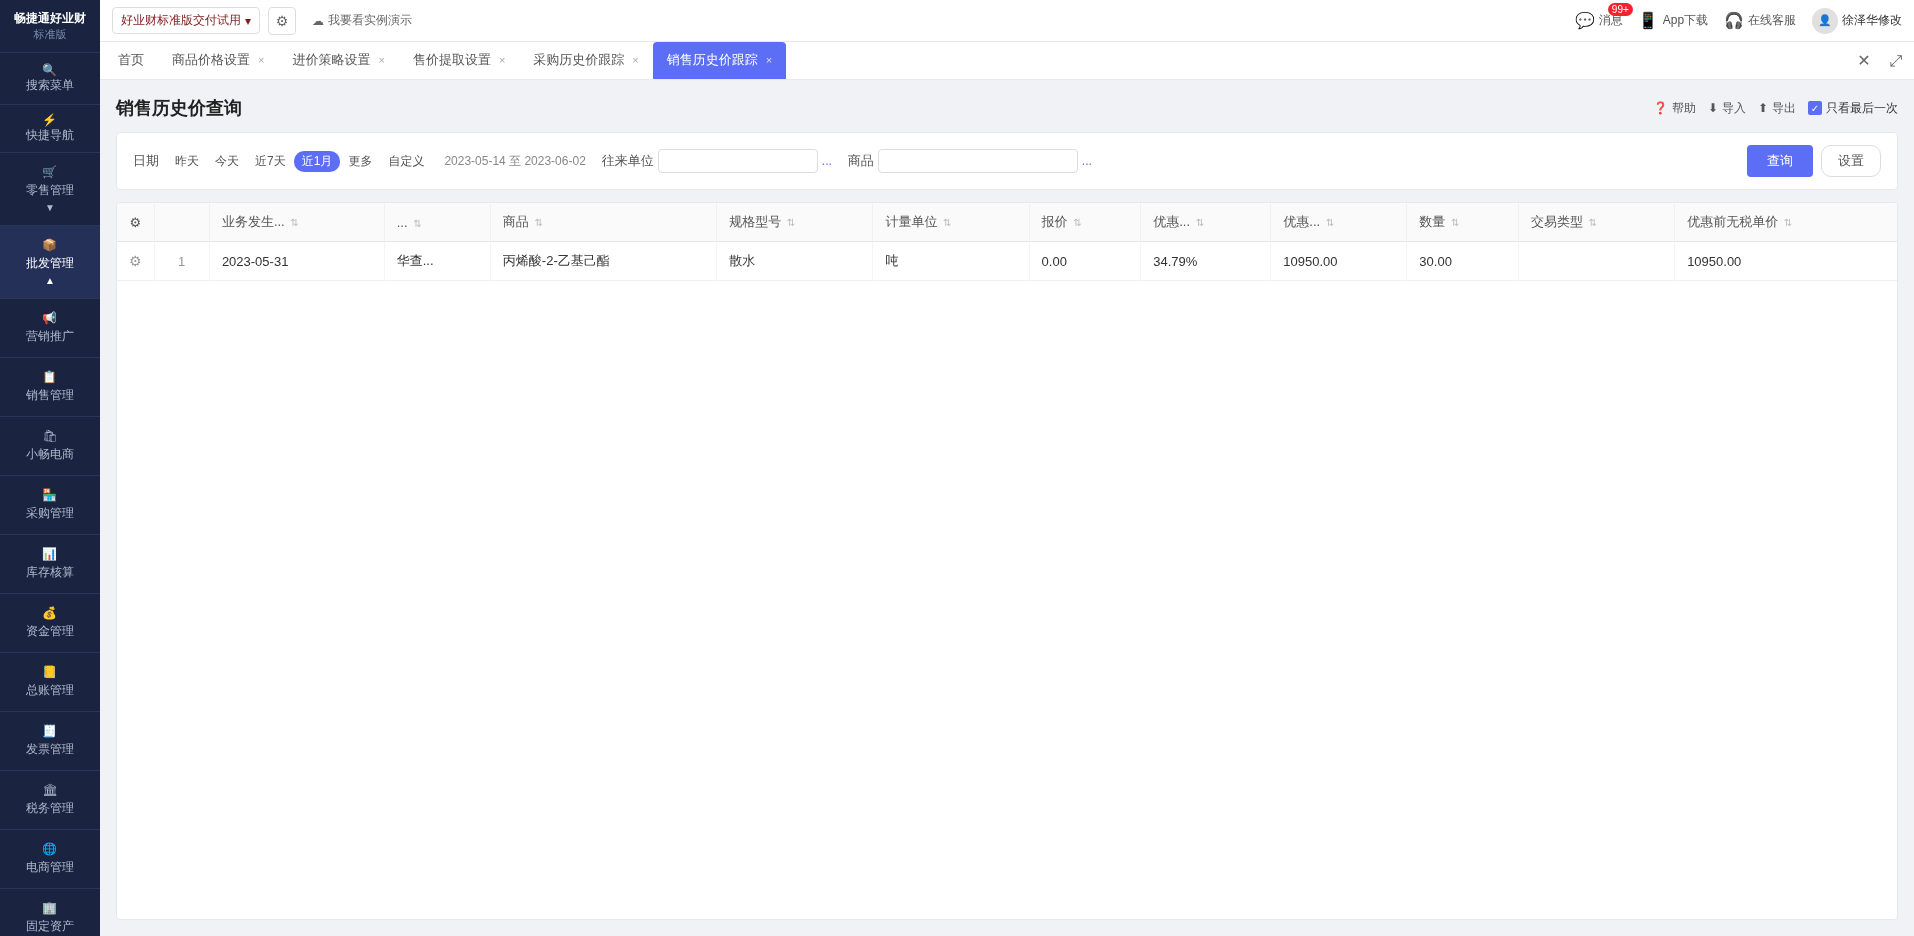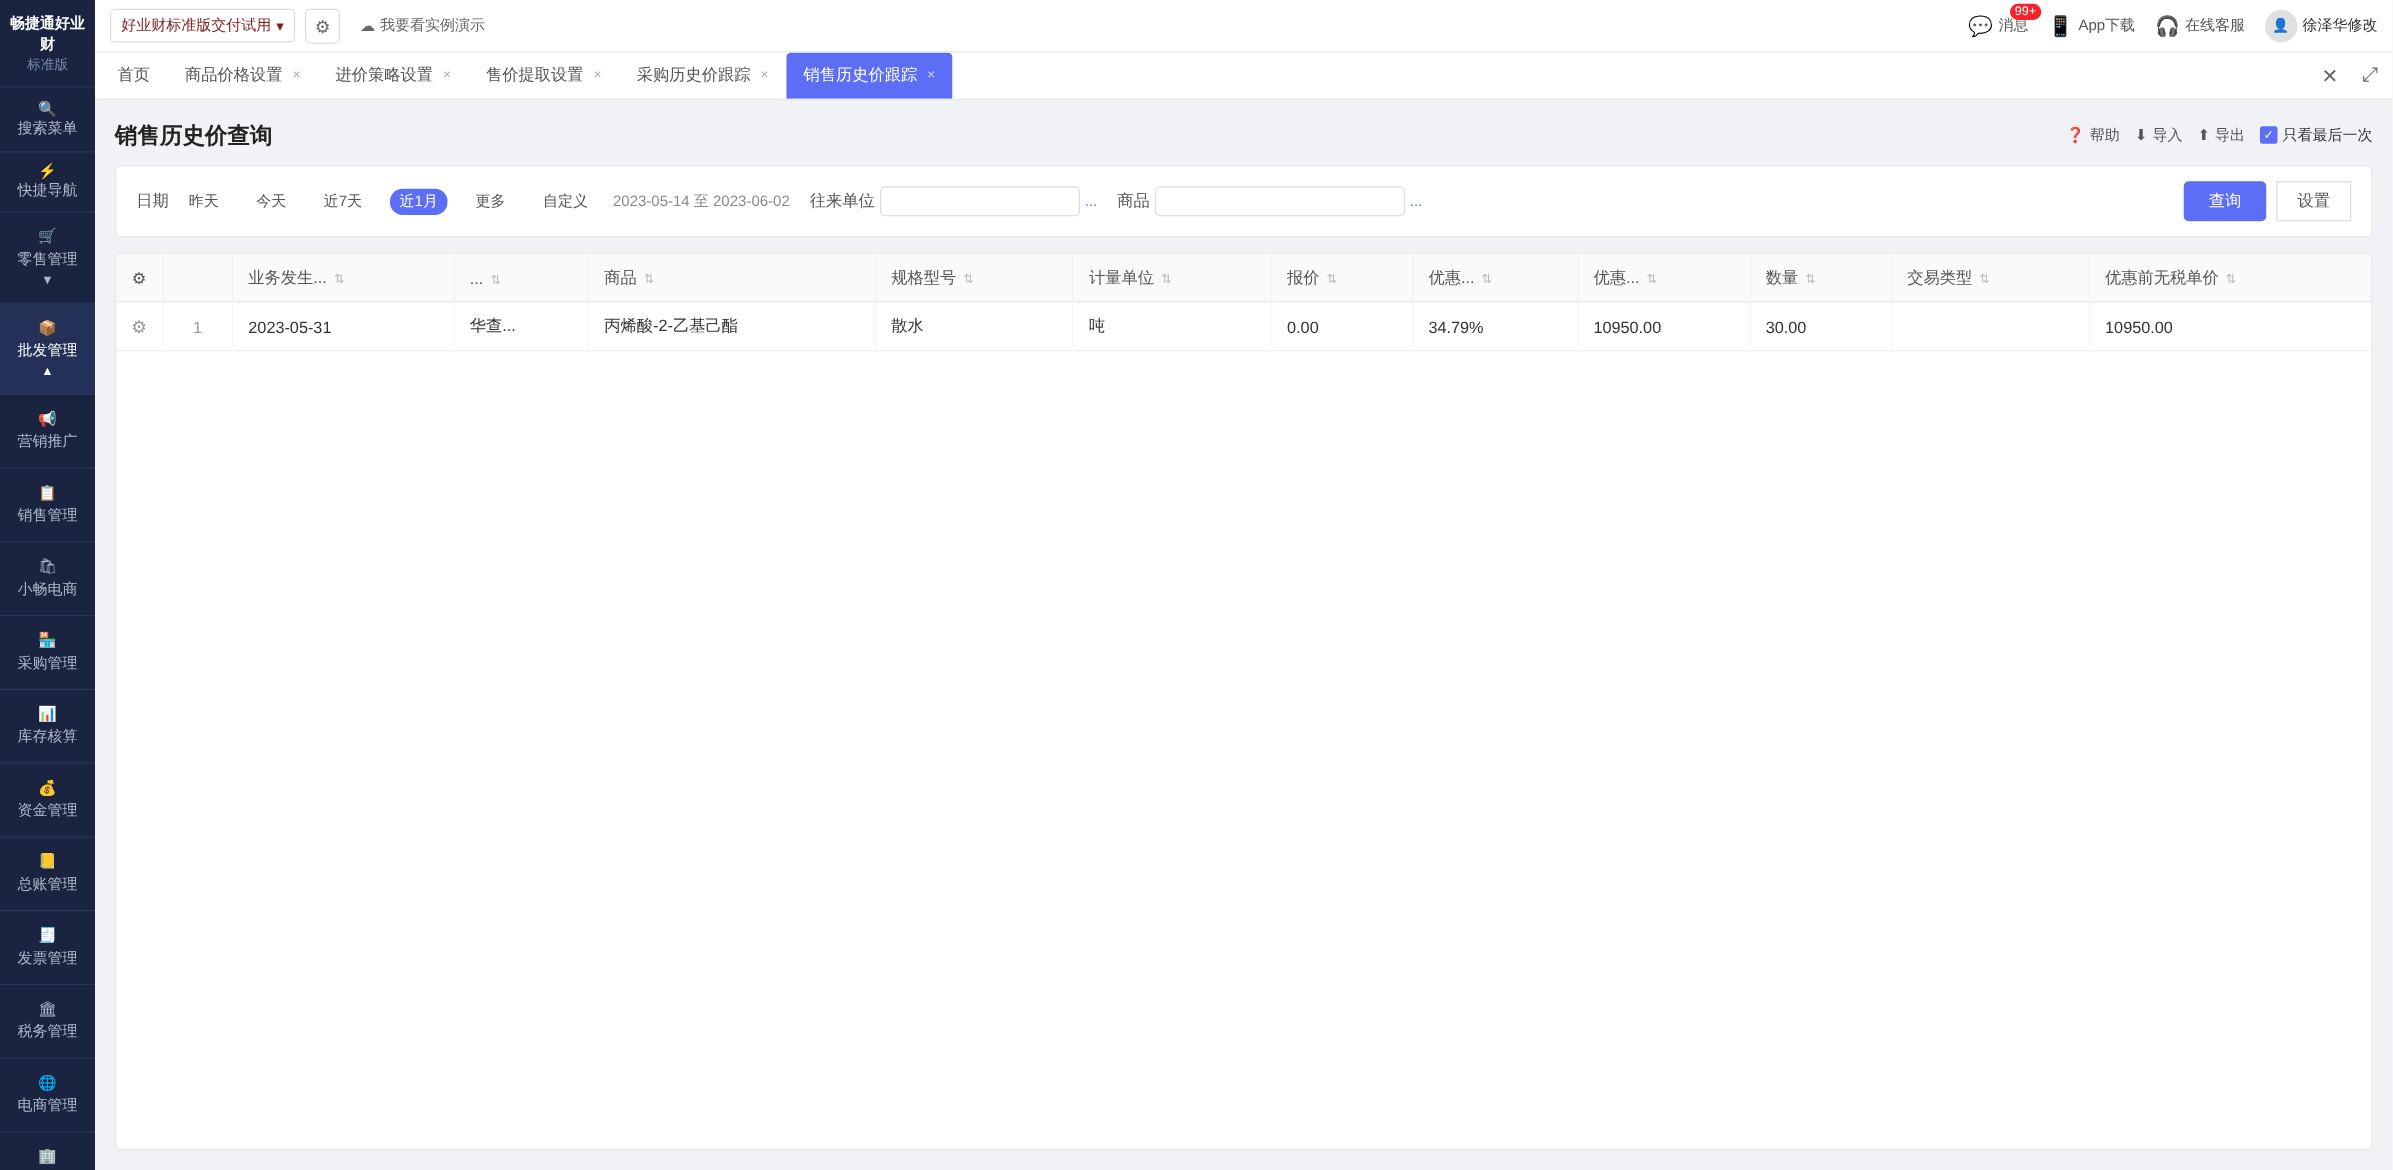--- a/index.html
+++ b/index.html
@@ -1,20 +1,20 @@
 <!DOCTYPE html>
 <html><head>
   <meta charset="utf-8">
   <style>
     * { box-sizing: border-box; margin: 0; padding: 0; }
     body { font-family: "Microsoft YaHei", "PingFang SC", sans-serif; font-size: 13px; background: #f0f2f5; display: flex; height: 100vh; overflow: hidden; }
 
     
     .sidebar {
-      width: 76px;
+      width: 100px;
       background: #1a2340;
       color: #b0b8cc;
       display: flex;
       flex-direction: column;
       flex-shrink: 0;
       height: 100vh;
       overflow-y: auto;
     }
     .sidebar-logo {
       padding: 10px 8px;
@@ -232,21 +232,21 @@
       gap: 16px;
       flex-wrap: wrap;
     }
     .filter-group {
       display: flex; align-items: center; gap: 8px;
     }
     .filter-label {
       color: #555; font-size: 13px; white-space: nowrap;
     }
     .date-options {
-      display: flex; align-items: center; gap: 14px;
+      display: flex; align-items: center; gap: 0;
     }
     .date-opt {
       padding: 2px 8px;
       border-radius: 10px;
       font-size: 12px;
       color: #555;
       cursor: pointer;
     }
     .date-opt.active {
       background: #5b6ef5;
@@ -280,21 +280,21 @@
       border: none;
       border-radius: 4px;
       padding: 6px 20px;
       font-size: 13px;
       cursor: pointer;
     }
     .btn-setting {
       background: #fff;
       color: #555;
       border: 1px solid #ddd;
-      border-radius: 0;
+      border-radius: 10px;
       padding: 6px 16px;
       font-size: 13px;
       cursor: pointer;
     }
 
     
     .table-container {
       background: #fff;
       border: 1px solid #e8e8e8;
       border-radius: 4px;

